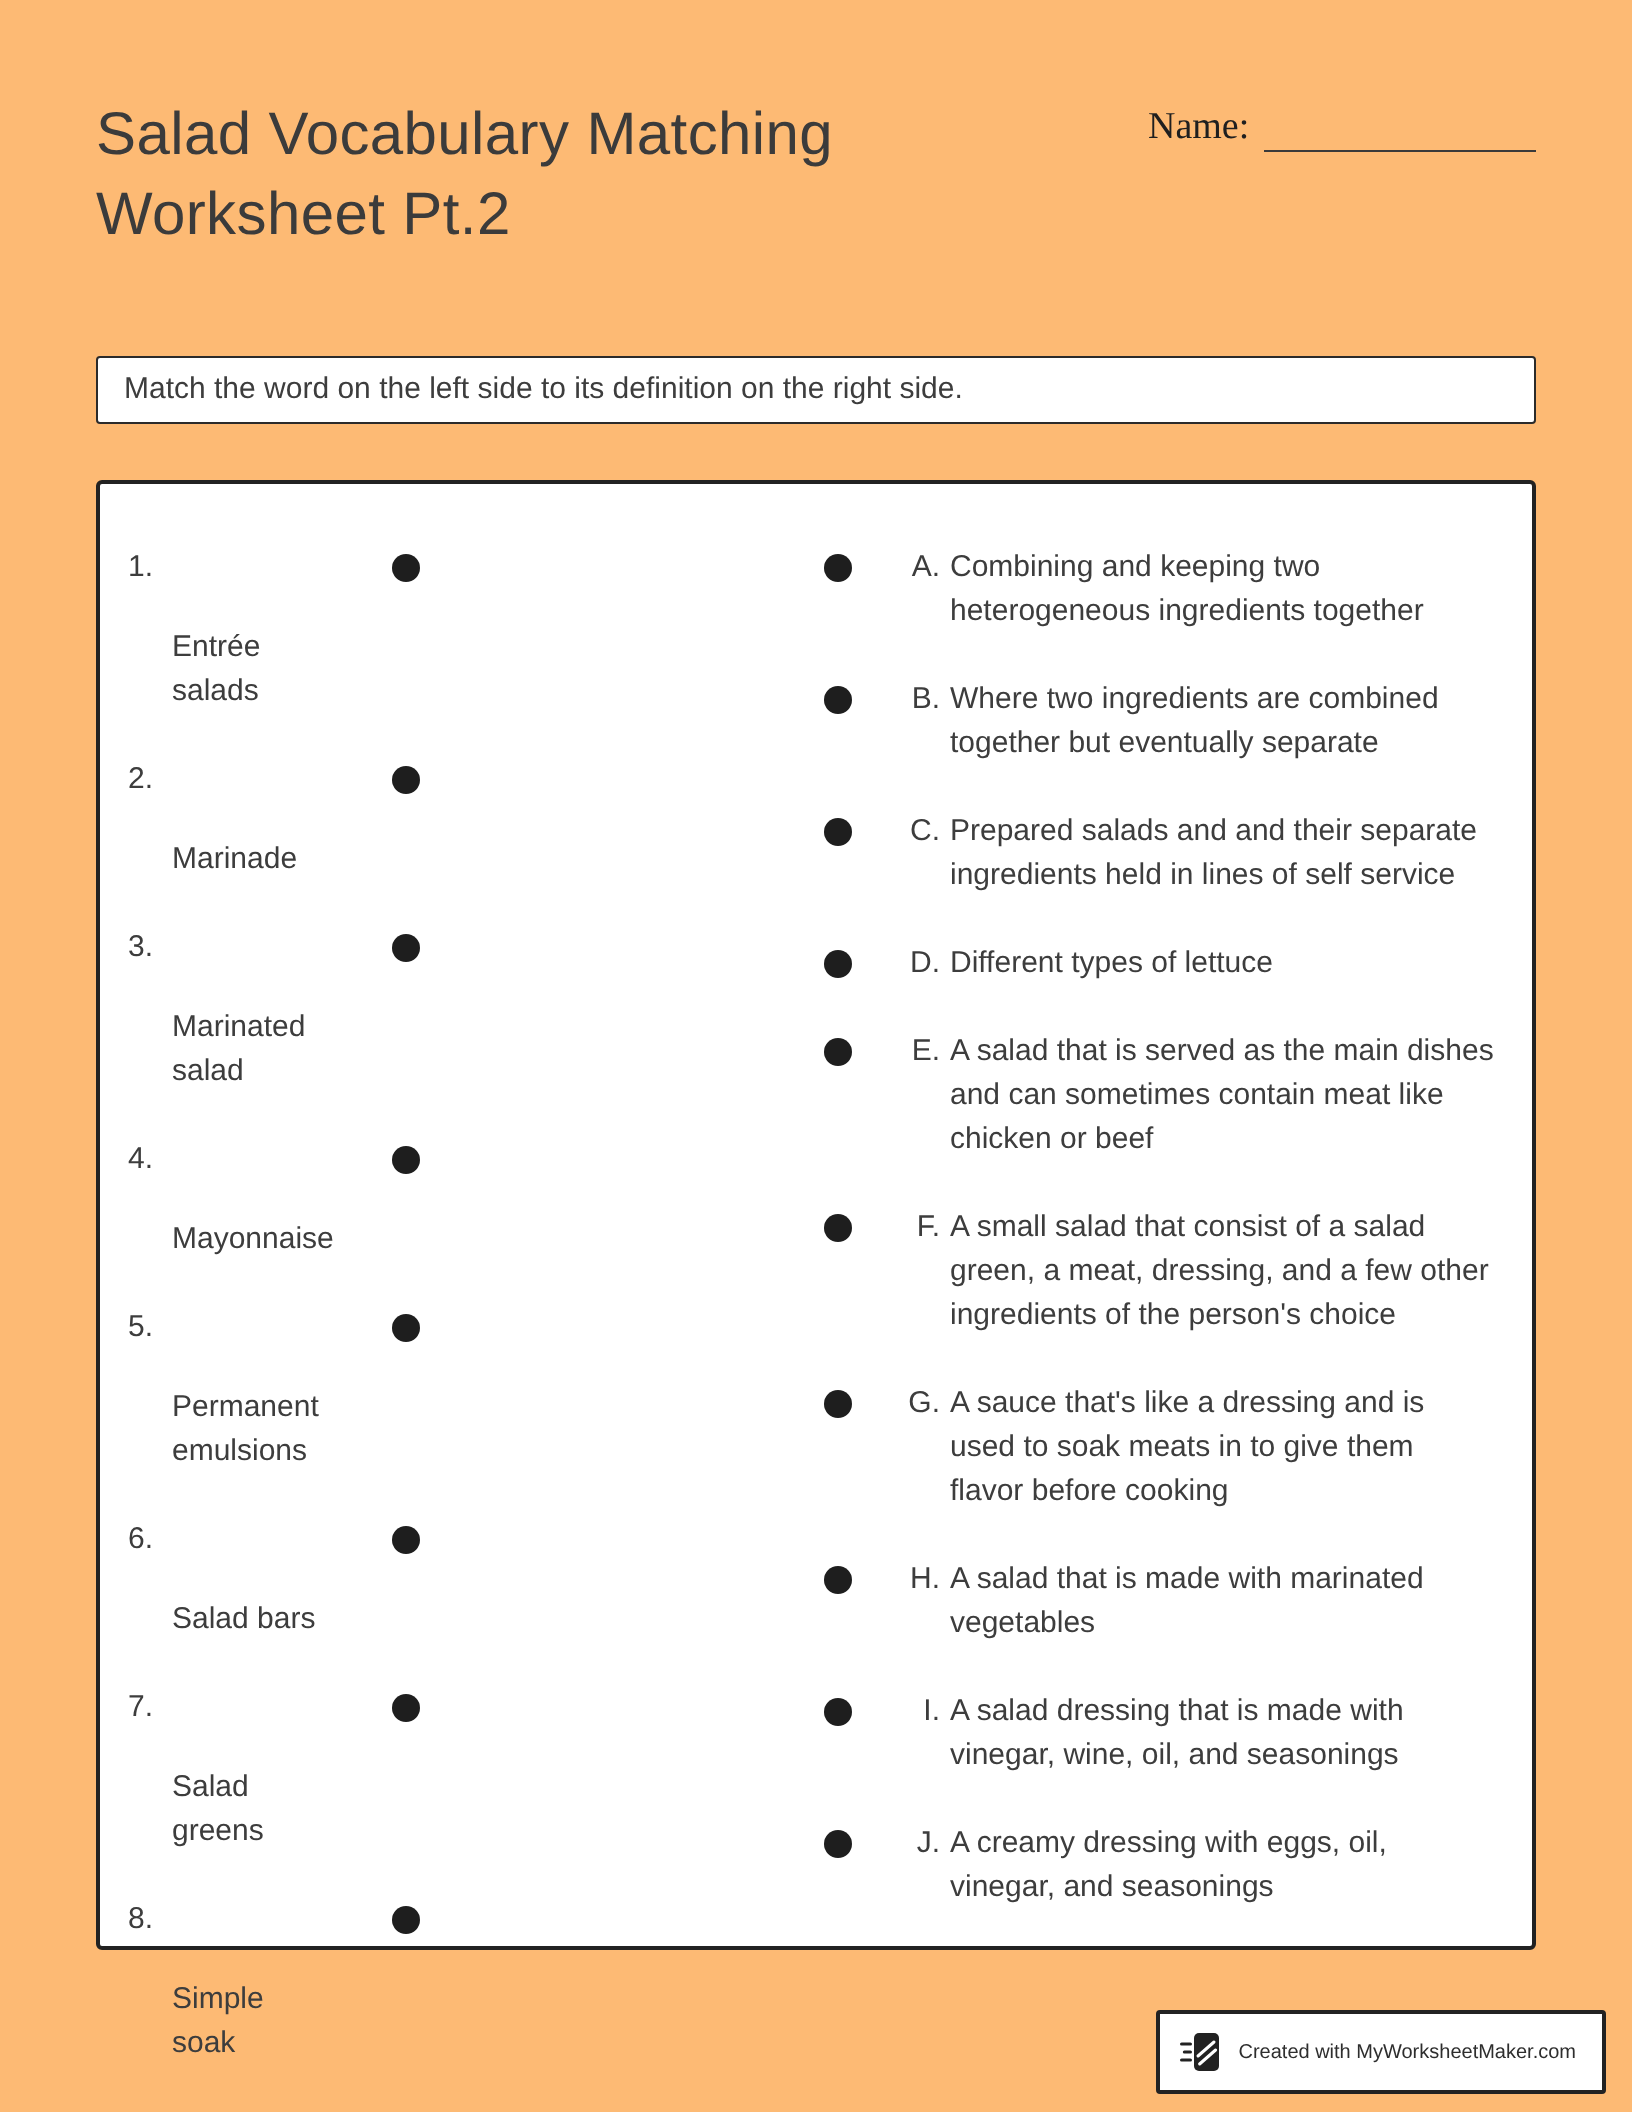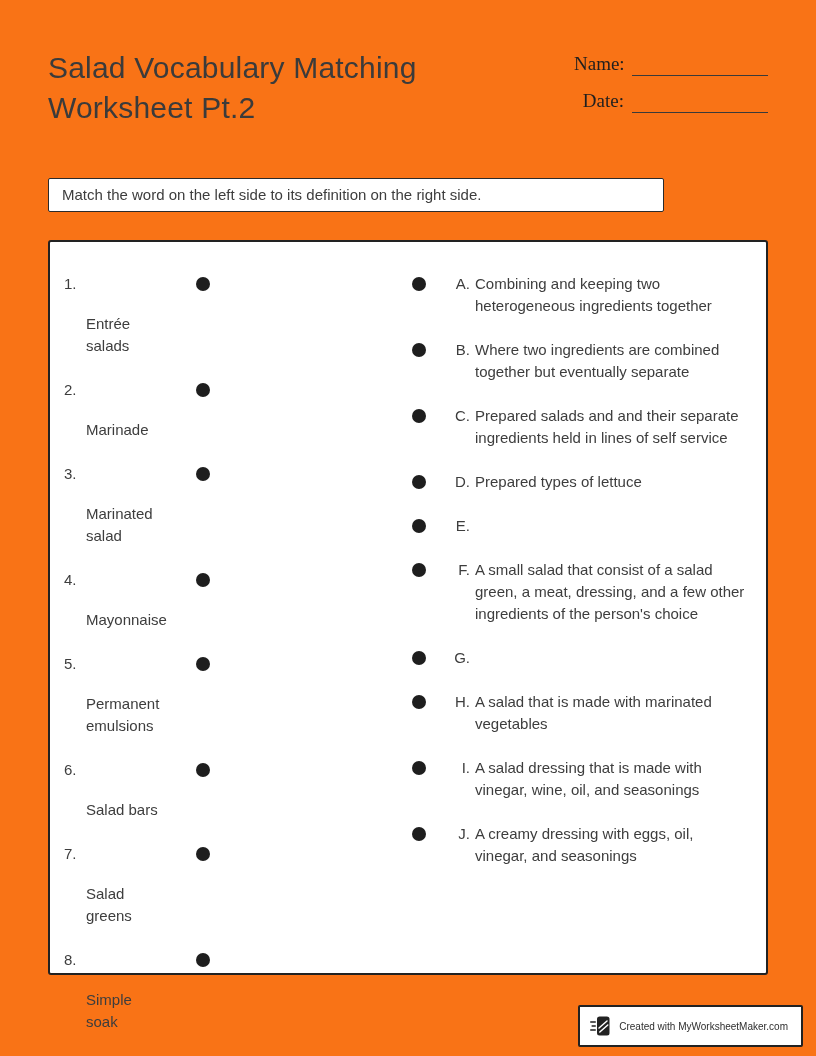--- a/index.html
+++ b/index.html
@@ -1,20 +1,20 @@
 <!DOCTYPE html>
 <html><head>
 <meta charset="utf-8">
 <style>
   * { box-sizing: border-box; margin: 0; padding: 0; }
   html, body { background: #e8e8e8; }
   body { font-family: "Liberation Sans", sans-serif; }
   .page {
     width: 816px; height: 1056px;
-    background: #f97316;
+    background: #fdba74;
     position: relative;
     margin: 0 auto;
     overflow: hidden;
     color: #3d3d3d;
     padding-left: 15px;
   }
 
   
   .header {
     position: absolute; left: 48px; right: 48px; top: 48px;
@@ -24,21 +24,21 @@
     font-size: 30px; line-height: 40px; font-weight: 400;
     color: #3b3b3b; white-space: pre; letter-spacing: 0.2px;
   }
   .name-date { font-family: "Liberation Serif", serif; font-size: 19px; color: #1f1f1f; padding-top: 4px; }
   .field-row { display: flex; align-items: flex-end; margin-bottom: 13px; }
   .field-label { width: 50px; text-align: right; line-height: 24px; }
   .field-line { width: 136px; height: 24px; border-bottom: 1.6px solid #3a3a3a; margin-left: 8px; }
 
   
   .instruction-box {
-    position: absolute; left: 48px; top: 178px; width: 616px;
+    position: absolute; left: 48px; top: 178px; width: 720px;
     border: 1.5px solid #2b2b2b; border-radius: 2px;
     padding: 6px 13px; font-size: 15px; line-height: 20px;
     background: #fff;
   }
 
   
   .matching-box {
     position: absolute; left: 48px; top: 240px; width: 720px; height: 735px;
     border: 2px solid #222222; border-radius: 3px;
     padding: 31px 6px 0 14px;
@@ -74,24 +74,20 @@
 <div class="page">
 
   <div class="header">
     <h1 class="page-title">Salad Vocabulary Matching
 Worksheet Pt.2</h1>
     <div class="name-date">
       <div class="field-row">
         <span class="field-label">Name:</span>
         <span class="field-line"></span>
       </div>
-      <div class="field-row">
-        <span class="field-label">Date:</span>
-        <span class="field-line"></span>
-      </div>
     </div>
   </div>
 
   <div class="instruction-box">
     <span>Match the word on the left side to its definition on the right side.</span>
   </div>
 
   <div class="matching-box">
     <div class="words-column">
   <div class="word-row">
@@ -178,39 +174,45 @@
   <div class="def-row">
     <span class="match-dot"></span>
     <span class="def-letter">C.</span>
     <span class="def-text">Prepared salads and and their separate
 ingredients held in lines of self service</span>
   </div>
 
   <div class="def-row">
     <span class="match-dot"></span>
     <span class="def-letter">D.</span>
-    <span class="def-text">Prepared types of lettuce</span>
+    <span class="def-text">Different types of lettuce</span>
   </div>
 
   <div class="def-row">
     <span class="match-dot"></span>
     <span class="def-letter">E.</span>
+    <span class="def-text">A salad that is served as the main dishes
+and can sometimes contain meat like
+chicken or beef</span>
   </div>
 
   <div class="def-row">
     <span class="match-dot"></span>
     <span class="def-letter">F.</span>
     <span class="def-text">A small salad that consist of a salad
 green, a meat, dressing, and a few other
 ingredients of the person's choice</span>
   </div>
 
   <div class="def-row">
     <span class="match-dot"></span>
     <span class="def-letter">G.</span>
+    <span class="def-text">A sauce that's like a dressing and is
+used to soak meats in to give them
+flavor before cooking</span>
   </div>
 
   <div class="def-row">
     <span class="match-dot"></span>
     <span class="def-letter">H.</span>
     <span class="def-text">A salad that is made with marinated
 vegetables</span>
   </div>
 
   <div class="def-row">

